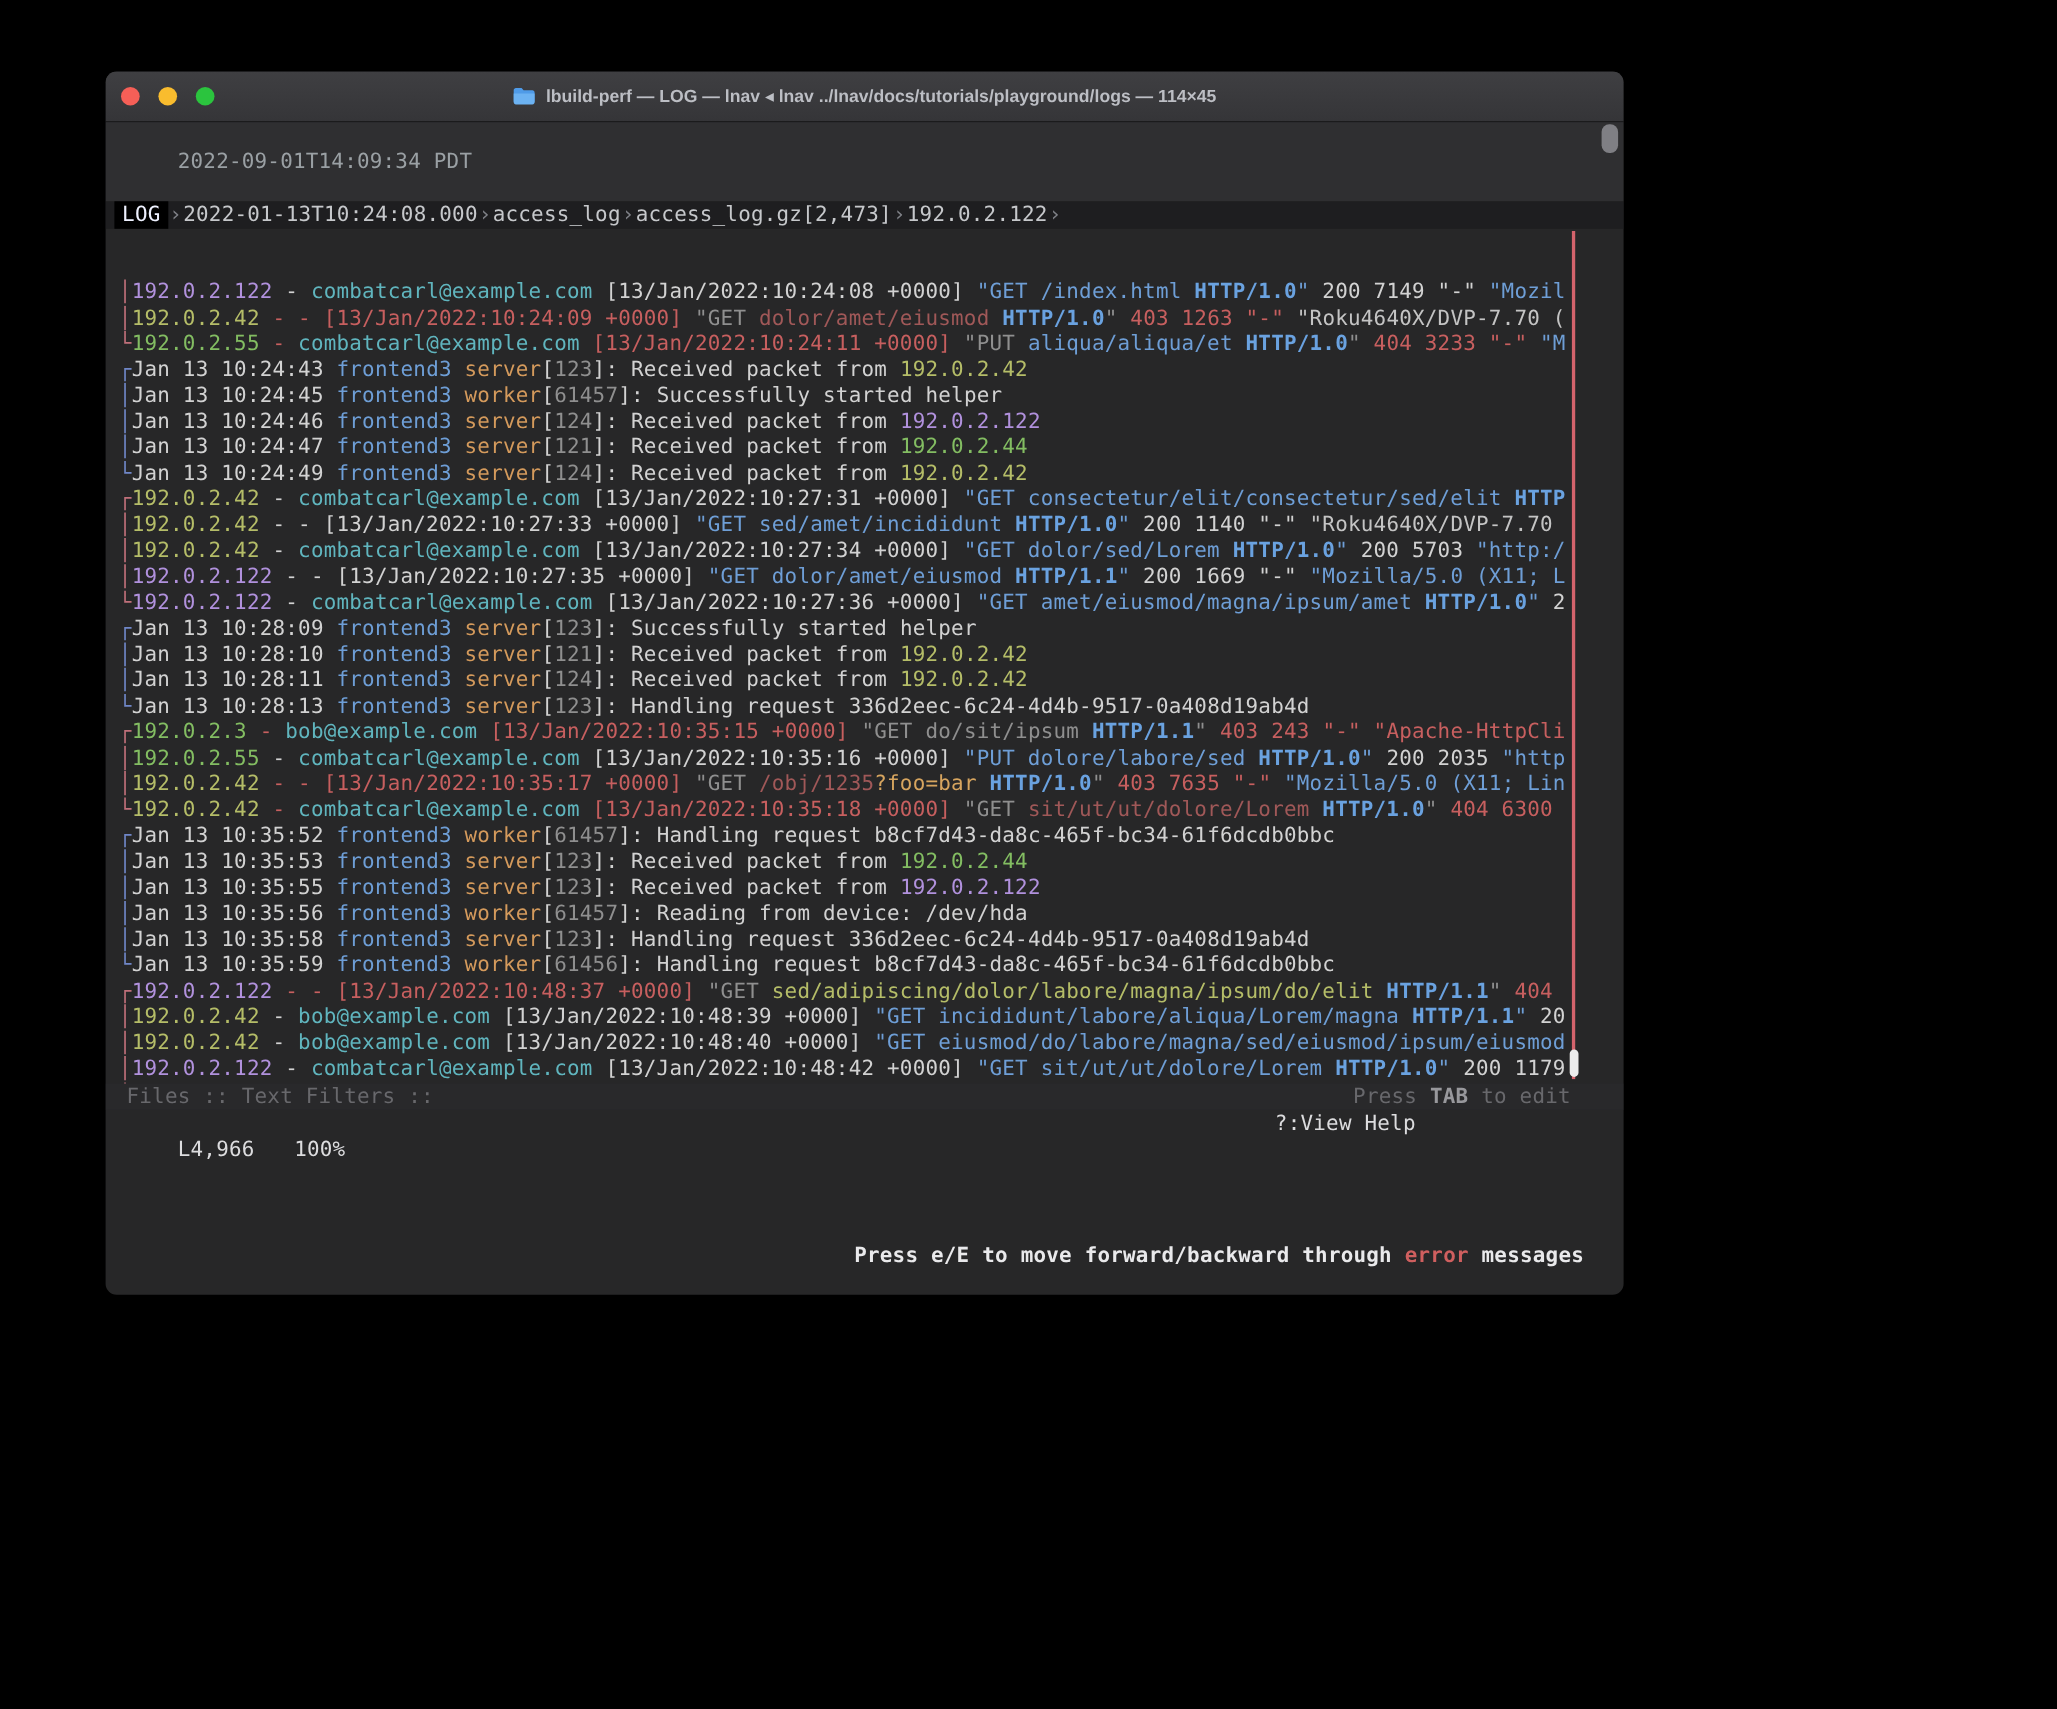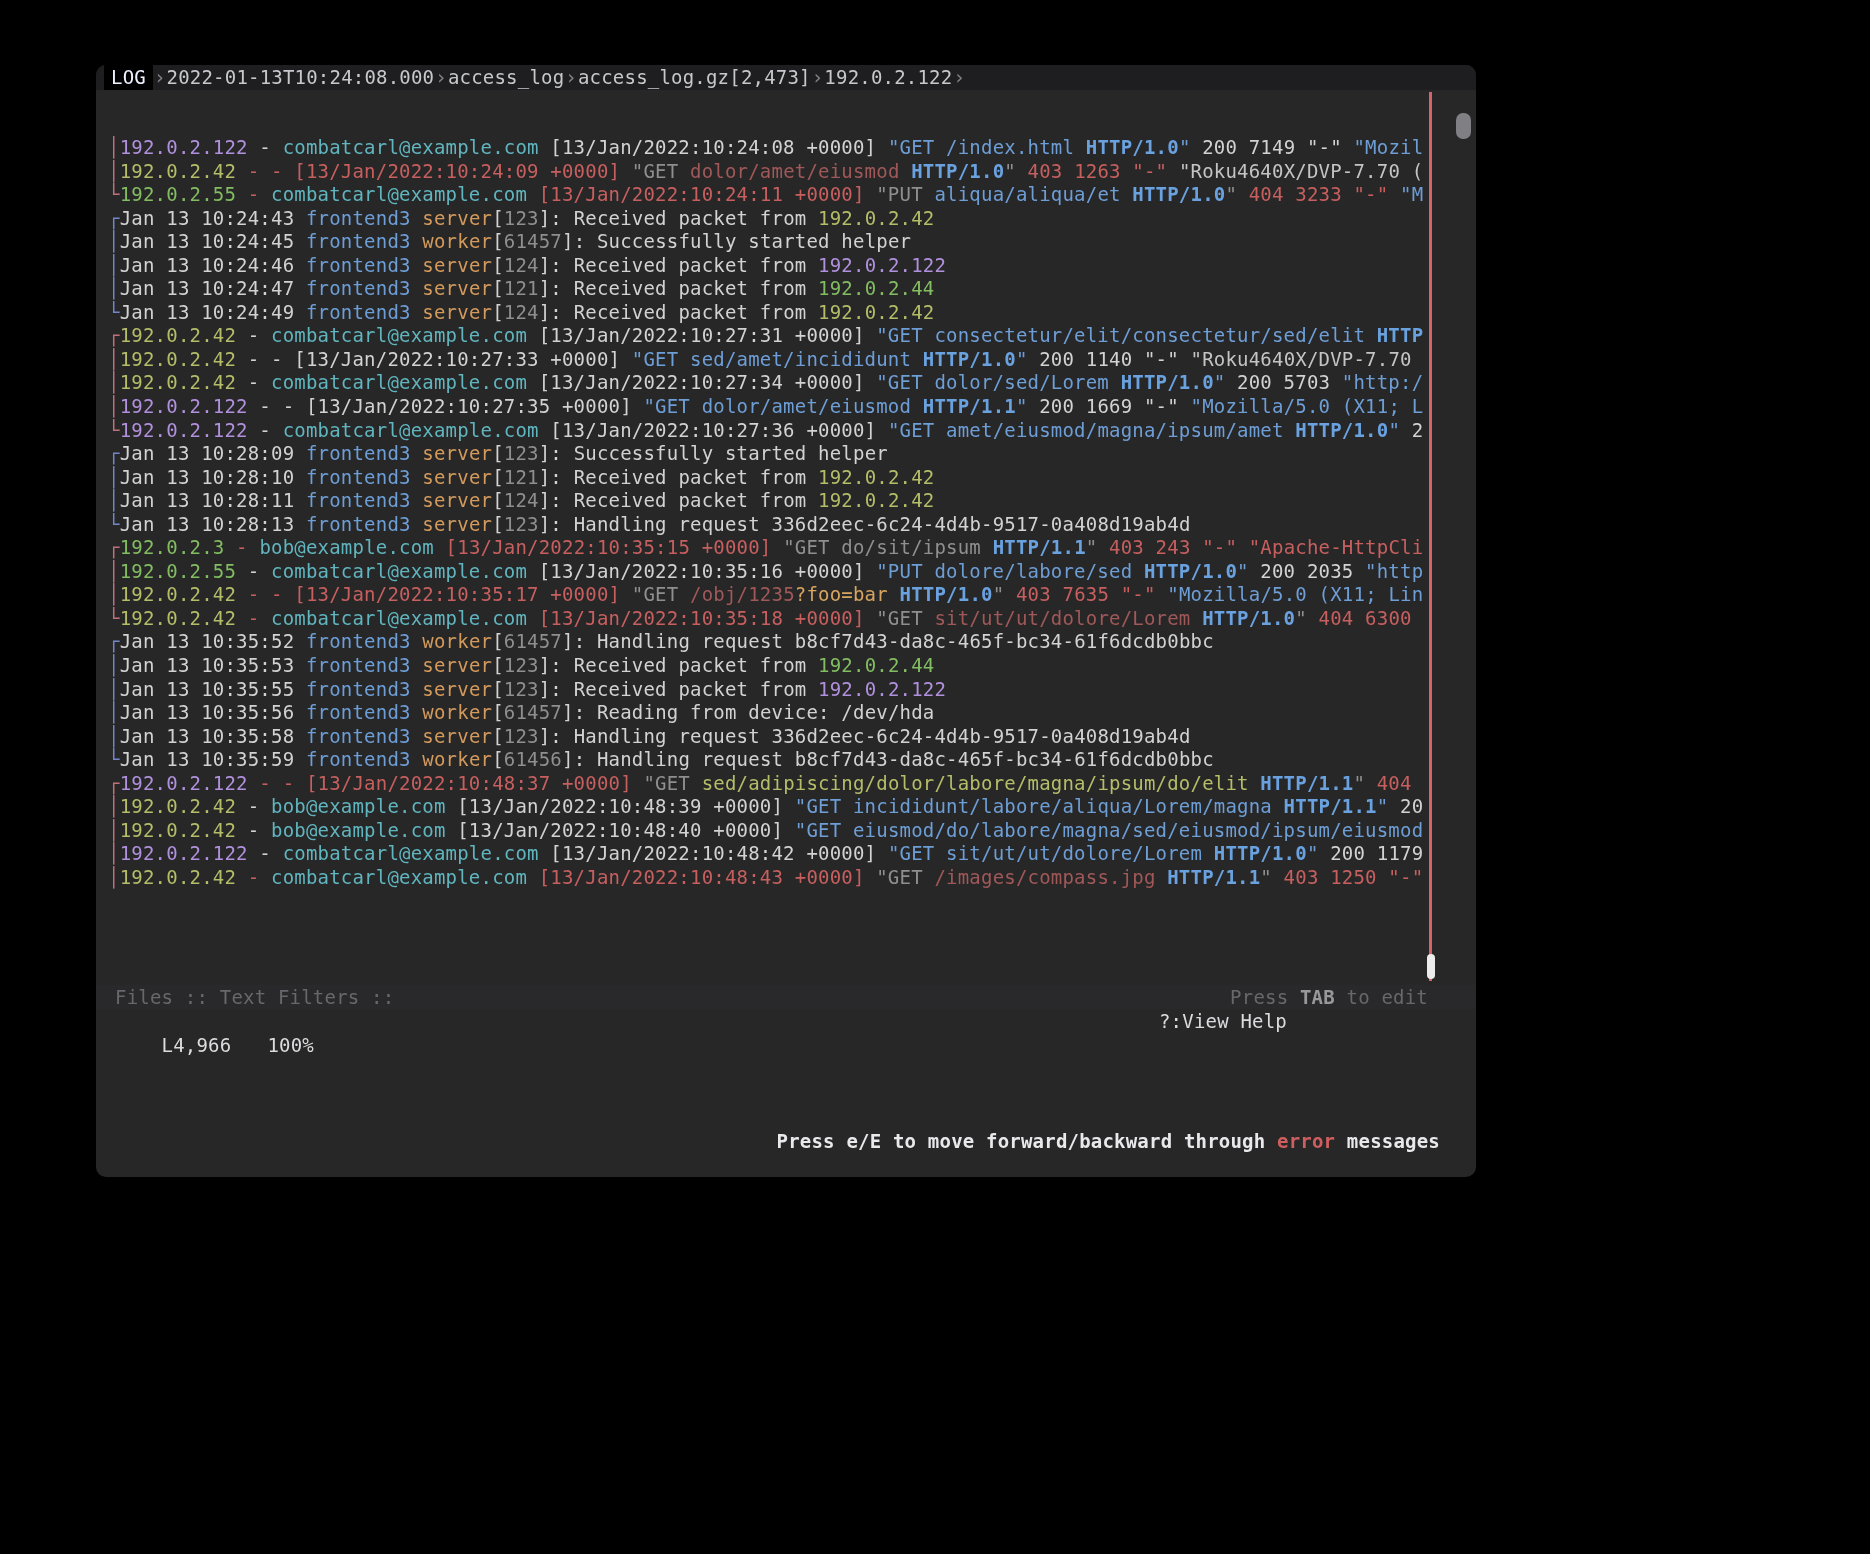--- a/index.html
+++ b/index.html
@@ -82,21 +82,38 @@
     flex:0 0 26px; text-align:right; padding-right:36px;
     color:#e9e9eb; font-weight:bold; line-height:24px;
   }
   .msgbar .err { color:#cf5f5f; }
 </style>
 </head>
 <body>
 
 <div class="window">
 
+  <div class="titlebar">
+    <div class="lights">
+      <span class="light red"></span>
+      <span class="light yellow"></span>
+      <span class="light green"></span>
+    </div>
+    <div class="title">
+      <svg class="icon" width="21" height="17" viewBox="0 0 21 17" aria-hidden="true">
+        <path fill="#4f9be8" d="M1 3c0-1.1.9-2 2-2h5.2l1.8 2h8c1.1 0 2 .9 2 2v8c0 1.1-.9 2-2 2H3c-1.1 0-2-.9-2-2V3z"></path>
+        <path fill="#6cb2f2" d="M1 6h19v8c0 1.1-.9 2-2 2H3c-1.1 0-2-.9-2-2V6z"></path>
+      </svg>
+      <span>lbuild-perf — LOG — lnav ◂ lnav ../lnav/docs/tutorials/playground/logs — 114×45</span>
+    </div>
+  </div>
 
+  <div class="clockbar mono">
+    <span>2022-09-01T14:09:34 PDT</span>
+  </div>
 
   <div class="crumbbar mono">
     <span class="mode-chip">LOG</span><span id="crumb-items"><span class="crumb-sep">›</span><span class="crumb-item">2022-01-13T10:24:08.000</span><span class="crumb-sep">›</span><span class="crumb-item">access_log</span><span class="crumb-sep">›</span><span class="crumb-item">access_log.gz[2,473]</span><span class="crumb-sep">›</span><span class="crumb-item">192.0.2.122</span><span class="crumb-sep">›</span></span>
   </div>
 
   <div class="logarea mono">
     <div id="log-lines"><div class="log-line"><span class="marker mk-a">│</span><span class="seg-pu">192.0.2.122</span><span class="seg-w"> - </span><span class="seg-te">combatcarl@example.com</span><span class="seg-w"> [13/Jan/2022:10:24:08 +0000] </span><span class="seg-b">"GET /index.html</span><span class="seg-bb"> HTTP/1.0</span><span class="seg-b">"</span><span class="seg-w"> 200 7149 "-" </span><span class="seg-b">"Mozil</span></div><div class="log-line"><span class="marker mk-a">│</span><span class="seg-ol">192.0.2.42</span><span class="seg-r"> - - </span><span class="seg-r">[13/Jan/2022:10:24:09 +0000] </span><span class="seg-g">"GET </span><span class="seg-dr">dolor/amet/eiusmod</span><span class="seg-bb"> HTTP/1.0</span><span class="seg-g">"</span><span class="seg-r"> 403 1263 "-" </span><span class="seg-lg">"Roku4640X/DVP-7.70 (</span></div><div class="log-line"><span class="marker mk-a">└</span><span class="seg-gn">192.0.2.55</span><span class="seg-r"> - </span><span class="seg-te">combatcarl@example.com</span><span class="seg-r"> [13/Jan/2022:10:24:11 +0000] </span><span class="seg-g">"PUT </span><span class="seg-b">aliqua/aliqua/et</span><span class="seg-bb"> HTTP/1.0</span><span class="seg-g">"</span><span class="seg-r"> 404 3233 "-" </span><span class="seg-b">"M</span></div><div class="log-line"><span class="marker mk-s">┌</span><span class="seg-w">Jan 13 10:24:43 </span><span class="seg-b">frontend3</span><span class="seg-w"> </span><span class="seg-or">server</span><span class="seg-w">[</span><span class="seg-g">123</span><span class="seg-w">]: Received packet from </span><span class="seg-ol">192.0.2.42</span></div><div class="log-line"><span class="marker mk-s">│</span><span class="seg-w">Jan 13 10:24:45 </span><span class="seg-b">frontend3</span><span class="seg-w"> </span><span class="seg-or">worker</span><span class="seg-w">[</span><span class="seg-g">61457</span><span class="seg-w">]: Successfully started helper</span></div><div class="log-line"><span class="marker mk-s">│</span><span class="seg-w">Jan 13 10:24:46 </span><span class="seg-b">frontend3</span><span class="seg-w"> </span><span class="seg-or">server</span><span class="seg-w">[</span><span class="seg-g">124</span><span class="seg-w">]: Received packet from </span><span class="seg-pu">192.0.2.122</span></div><div class="log-line"><span class="marker mk-s">│</span><span class="seg-w">Jan 13 10:24:47 </span><span class="seg-b">frontend3</span><span class="seg-w"> </span><span class="seg-or">server</span><span class="seg-w">[</span><span class="seg-g">121</span><span class="seg-w">]: Received packet from </span><span class="seg-gn">192.0.2.44</span></div><div class="log-line"><span class="marker mk-s">└</span><span class="seg-w">Jan 13 10:24:49 </span><span class="seg-b">frontend3</span><span class="seg-w"> </span><span class="seg-or">server</span><span class="seg-w">[</span><span class="seg-g">124</span><span class="seg-w">]: Received packet from </span><span class="seg-ol">192.0.2.42</span></div><div class="log-line"><span class="marker mk-a">┌</span><span class="seg-ol">192.0.2.42</span><span class="seg-w"> - </span><span class="seg-te">combatcarl@example.com</span><span class="seg-w"> [13/Jan/2022:10:27:31 +0000] </span><span class="seg-b">"GET consectetur/elit/consectetur/sed/elit</span><span class="seg-bb"> HTTP</span></div><div class="log-line"><span class="marker mk-a">│</span><span class="seg-ol">192.0.2.42</span><span class="seg-w"> - - [13/Jan/2022:10:27:33 +0000] </span><span class="seg-b">"GET sed/amet/incididunt</span><span class="seg-bb"> HTTP/1.0</span><span class="seg-b">"</span><span class="seg-w"> 200 1140 "-" </span><span class="seg-lg">"Roku4640X/DVP-7.70</span></div><div class="log-line"><span class="marker mk-a">│</span><span class="seg-ol">192.0.2.42</span><span class="seg-w"> - </span><span class="seg-te">combatcarl@example.com</span><span class="seg-w"> [13/Jan/2022:10:27:34 +0000] </span><span class="seg-b">"GET dolor/sed/Lorem</span><span class="seg-bb"> HTTP/1.0</span><span class="seg-b">"</span><span class="seg-w"> 200 5703 </span><span class="seg-b">"http:/</span></div><div class="log-line"><span class="marker mk-a">│</span><span class="seg-pu">192.0.2.122</span><span class="seg-w"> - - [13/Jan/2022:10:27:35 +0000] </span><span class="seg-b">"GET dolor/amet/eiusmod</span><span class="seg-bb"> HTTP/1.1</span><span class="seg-b">"</span><span class="seg-w"> 200 1669 "-" </span><span class="seg-b">"Mozilla/5.0 (X11; L</span></div><div class="log-line"><span class="marker mk-a">└</span><span class="seg-pu">192.0.2.122</span><span class="seg-w"> - </span><span class="seg-te">combatcarl@example.com</span><span class="seg-w"> [13/Jan/2022:10:27:36 +0000] </span><span class="seg-b">"GET amet/eiusmod/magna/ipsum/amet</span><span class="seg-bb"> HTTP/1.0</span><span class="seg-b">"</span><span class="seg-w"> 2</span></div><div class="log-line"><span class="marker mk-s">┌</span><span class="seg-w">Jan 13 10:28:09 </span><span class="seg-b">frontend3</span><span class="seg-w"> </span><span class="seg-or">server</span><span class="seg-w">[</span><span class="seg-g">123</span><span class="seg-w">]: Successfully started helper</span></div><div class="log-line"><span class="marker mk-s">│</span><span class="seg-w">Jan 13 10:28:10 </span><span class="seg-b">frontend3</span><span class="seg-w"> </span><span class="seg-or">server</span><span class="seg-w">[</span><span class="seg-g">121</span><span class="seg-w">]: Received packet from </span><span class="seg-ol">192.0.2.42</span></div><div class="log-line"><span class="marker mk-s">│</span><span class="seg-w">Jan 13 10:28:11 </span><span class="seg-b">frontend3</span><span class="seg-w"> </span><span class="seg-or">server</span><span class="seg-w">[</span><span class="seg-g">124</span><span class="seg-w">]: Received packet from </span><span class="seg-ol">192.0.2.42</span></div><div class="log-line"><span class="marker mk-s">└</span><span class="seg-w">Jan 13 10:28:13 </span><span class="seg-b">frontend3</span><span class="seg-w"> </span><span class="seg-or">server</span><span class="seg-w">[</span><span class="seg-g">123</span><span class="seg-w">]: Handling request 336d2eec-6c24-4d4b-9517-0a408d19ab4d</span></div><div class="log-line"><span class="marker mk-a">┌</span><span class="seg-gn">192.0.2.3</span><span class="seg-r"> - </span><span class="seg-te">bob@example.com</span><span class="seg-r"> [13/Jan/2022:10:35:15 +0000] </span><span class="seg-g">"GET do/sit/ipsum</span><span class="seg-bb"> HTTP/1.1</span><span class="seg-g">"</span><span class="seg-r"> 403 243 "-" </span><span class="seg-r">"Apache-HttpCli</span></div><div class="log-line"><span class="marker mk-a">│</span><span class="seg-gn">192.0.2.55</span><span class="seg-w"> - </span><span class="seg-te">combatcarl@example.com</span><span class="seg-w"> [13/Jan/2022:10:35:16 +0000] </span><span class="seg-b">"PUT dolore/labore/sed</span><span class="seg-bb"> HTTP/1.0</span><span class="seg-b">"</span><span class="seg-w"> 200 2035 </span><span class="seg-b">"http</span></div><div class="log-line"><span class="marker mk-a">│</span><span class="seg-ol">192.0.2.42</span><span class="seg-r"> - - </span><span class="seg-r">[13/Jan/2022:10:35:17 +0000] </span><span class="seg-g">"GET </span><span class="seg-dr">/obj/1235</span><span class="seg-gd">?foo=bar</span><span class="seg-bb"> HTTP/1.0</span><span class="seg-g">"</span><span class="seg-r"> 403 7635 "-" </span><span class="seg-b">"Mozilla/5.0 (X11; Lin</span></div><div class="log-line"><span class="marker mk-a">└</span><span class="seg-ol">192.0.2.42</span><span class="seg-r"> - </span><span class="seg-te">combatcarl@example.com</span><span class="seg-r"> [13/Jan/2022:10:35:18 +0000] </span><span class="seg-g">"GET </span><span class="seg-dr">sit/ut/ut/dolore/Lorem</span><span class="seg-bb"> HTTP/1.0</span><span class="seg-g">"</span><span class="seg-r"> 404 6300</span></div><div class="log-line"><span class="marker mk-s">┌</span><span class="seg-w">Jan 13 10:35:52 </span><span class="seg-b">frontend3</span><span class="seg-w"> </span><span class="seg-or">worker</span><span class="seg-w">[</span><span class="seg-g">61457</span><span class="seg-w">]: Handling request b8cf7d43-da8c-465f-bc34-61f6dcdb0bbc</span></div><div class="log-line"><span class="marker mk-s">│</span><span class="seg-w">Jan 13 10:35:53 </span><span class="seg-b">frontend3</span><span class="seg-w"> </span><span class="seg-or">server</span><span class="seg-w">[</span><span class="seg-g">123</span><span class="seg-w">]: Received packet from </span><span class="seg-gn">192.0.2.44</span></div><div class="log-line"><span class="marker mk-s">│</span><span class="seg-w">Jan 13 10:35:55 </span><span class="seg-b">frontend3</span><span class="seg-w"> </span><span class="seg-or">server</span><span class="seg-w">[</span><span class="seg-g">123</span><span class="seg-w">]: Received packet from </span><span class="seg-pu">192.0.2.122</span></div><div class="log-line"><span class="marker mk-s">│</span><span class="seg-w">Jan 13 10:35:56 </span><span class="seg-b">frontend3</span><span class="seg-w"> </span><span class="seg-or">worker</span><span class="seg-w">[</span><span class="seg-g">61457</span><span class="seg-w">]: Reading from device: /dev/hda</span></div><div class="log-line"><span class="marker mk-s">│</span><span class="seg-w">Jan 13 10:35:58 </span><span class="seg-b">frontend3</span><span class="seg-w"> </span><span class="seg-or">server</span><span class="seg-w">[</span><span class="seg-g">123</span><span class="seg-w">]: Handling request 336d2eec-6c24-4d4b-9517-0a408d19ab4d</span></div><div class="log-line"><span class="marker mk-s">└</span><span class="seg-w">Jan 13 10:35:59 </span><span class="seg-b">frontend3</span><span class="seg-w"> </span><span class="seg-or">worker</span><span class="seg-w">[</span><span class="seg-g">61456</span><span class="seg-w">]: Handling request b8cf7d43-da8c-465f-bc34-61f6dcdb0bbc</span></div><div class="log-line"><span class="marker mk-a">┌</span><span class="seg-pu">192.0.2.122</span><span class="seg-r"> - - </span><span class="seg-r">[13/Jan/2022:10:48:37 +0000] </span><span class="seg-g">"GET </span><span class="seg-ol">sed/adipiscing/dolor/labore/magna/ipsum/do/elit</span><span class="seg-bb"> HTTP/1.1</span><span class="seg-g">"</span><span class="seg-r"> 404</span></div><div class="log-line"><span class="marker mk-a">│</span><span class="seg-ol">192.0.2.42</span><span class="seg-w"> - </span><span class="seg-te">bob@example.com</span><span class="seg-w"> [13/Jan/2022:10:48:39 +0000] </span><span class="seg-b">"GET incididunt/labore/aliqua/Lorem/magna</span><span class="seg-bb"> HTTP/1.1</span><span class="seg-b">"</span><span class="seg-w"> 20</span></div><div class="log-line"><span class="marker mk-a">│</span><span class="seg-ol">192.0.2.42</span><span class="seg-w"> - </span><span class="seg-te">bob@example.com</span><span class="seg-w"> [13/Jan/2022:10:48:40 +0000] </span><span class="seg-b">"GET eiusmod/do/labore/magna/sed/eiusmod/ipsum/eiusmod</span></div><div class="log-line"><span class="marker mk-a">│</span><span class="seg-pu">192.0.2.122</span><span class="seg-w"> - </span><span class="seg-te">combatcarl@example.com</span><span class="seg-w"> [13/Jan/2022:10:48:42 +0000] </span><span class="seg-b">"GET sit/ut/ut/dolore/Lorem</span><span class="seg-bb"> HTTP/1.0</span><span class="seg-b">"</span><span class="seg-w"> 200 1179</span></div><div class="log-line"><span class="marker mk-a">│</span><span class="seg-ol">192.0.2.42</span><span class="seg-r"> - </span><span class="seg-te">combatcarl@example.com</span><span class="seg-r"> [13/Jan/2022:10:48:43 +0000] </span><span class="seg-g">"GET </span><span class="seg-dr">/images/compass.jpg</span><span class="seg-bb"> HTTP/1.1</span><span class="seg-g">"</span><span class="seg-r"> 403 1250 "-"</span></div></div>
     <div class="vline"></div>
     <div class="vthumb"></div>
   </div>

